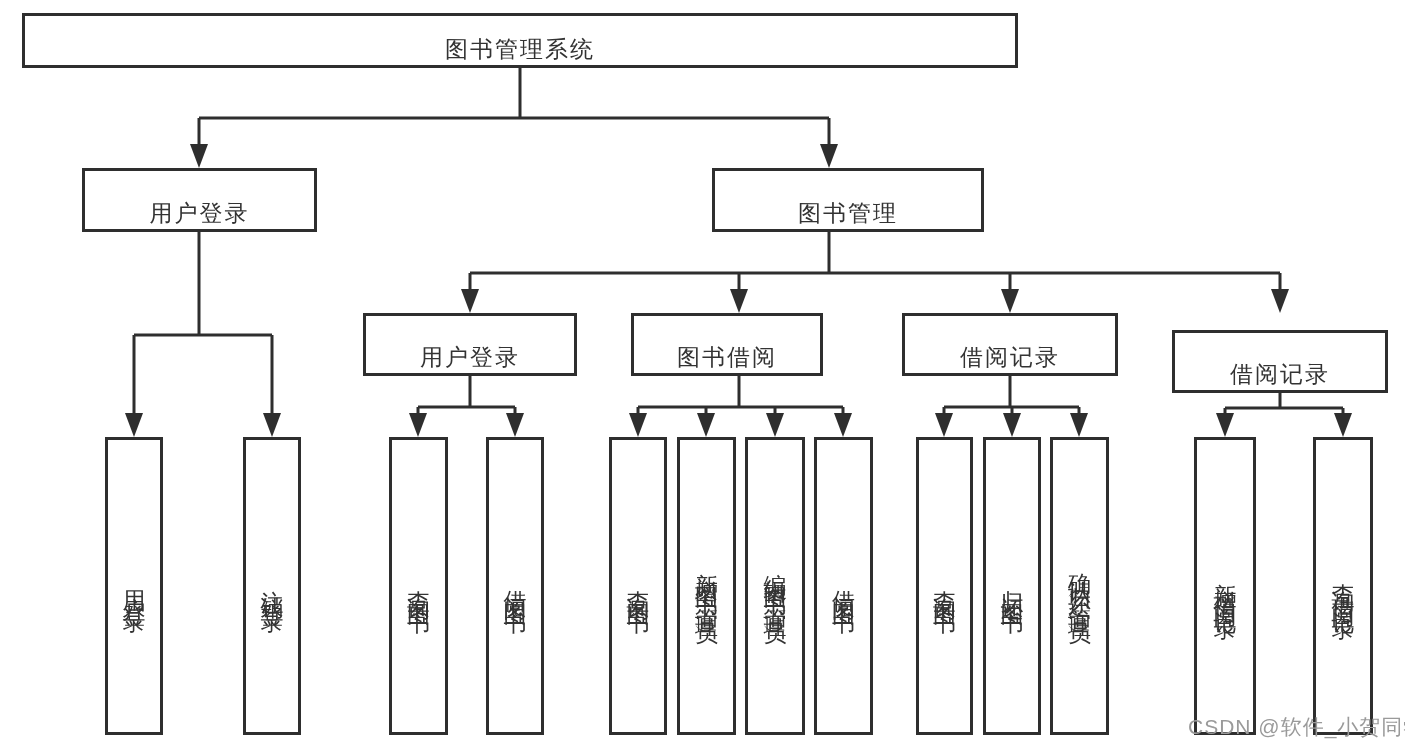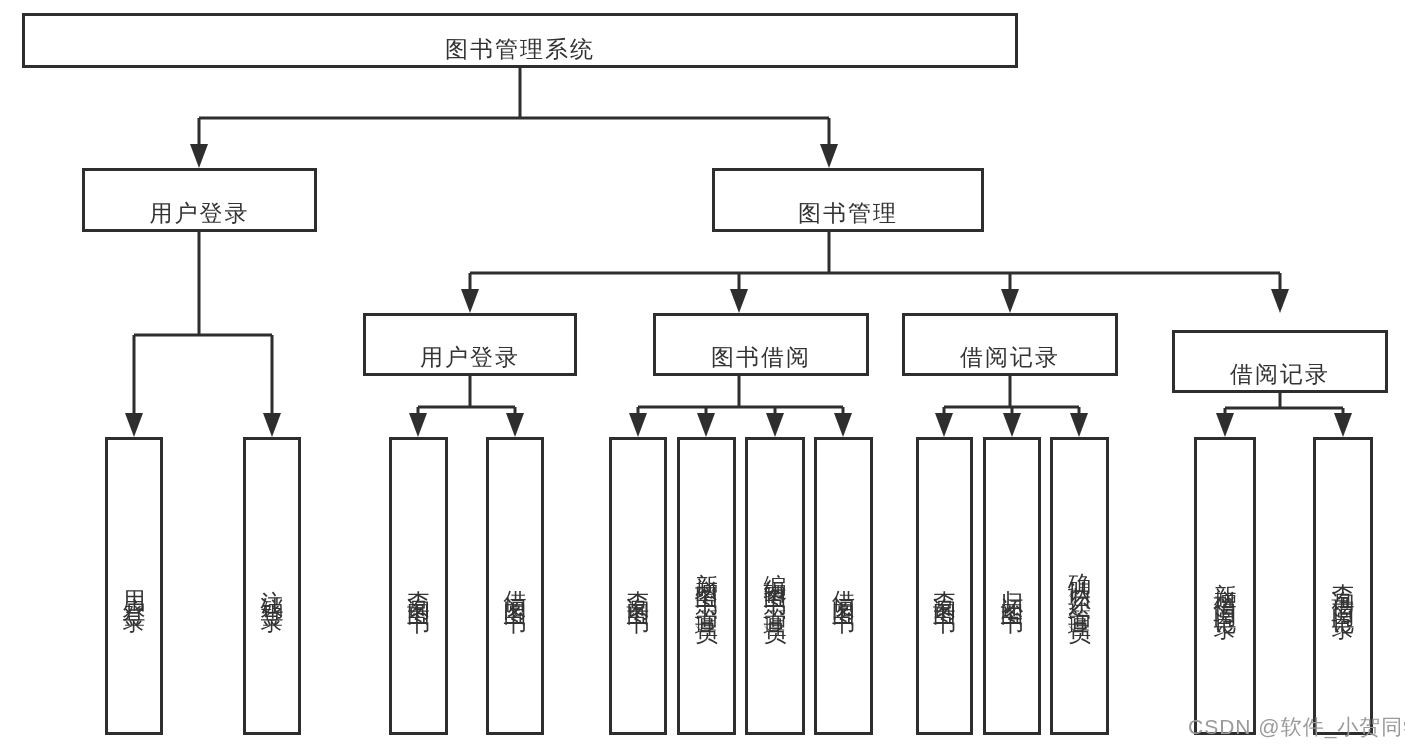--- a/index.html
+++ b/index.html
@@ -111,21 +111,21 @@
   <div class="box" style="left:82px;top:168px;width:235px;height:64px">
     <span>用户登录</span>
   </div>
   <div class="box" style="left:712px;top:168px;width:272px;height:64px">
     <span>图书管理</span>
   </div>
 
   <div class="box" style="left:363px;top:313px;width:214px;height:63px">
     <span>用户登录</span>
   </div>
-  <div class="box" style="left:653px;top:313px;width:216px;height:63px">
+  <div class="box" style="left:631px;top:313px;width:192px;height:63px">
     <span>图书借阅</span>
   </div>
   <div class="box" style="left:902px;top:313px;width:216px;height:63px">
     <span>借阅记录</span>
   </div>
   <div class="box" style="left:1172px;top:330px;width:216px;height:63px">
     <span>借阅记录</span>
   </div>
 
   <div class="vbox" style="left:105px;width:58px">

